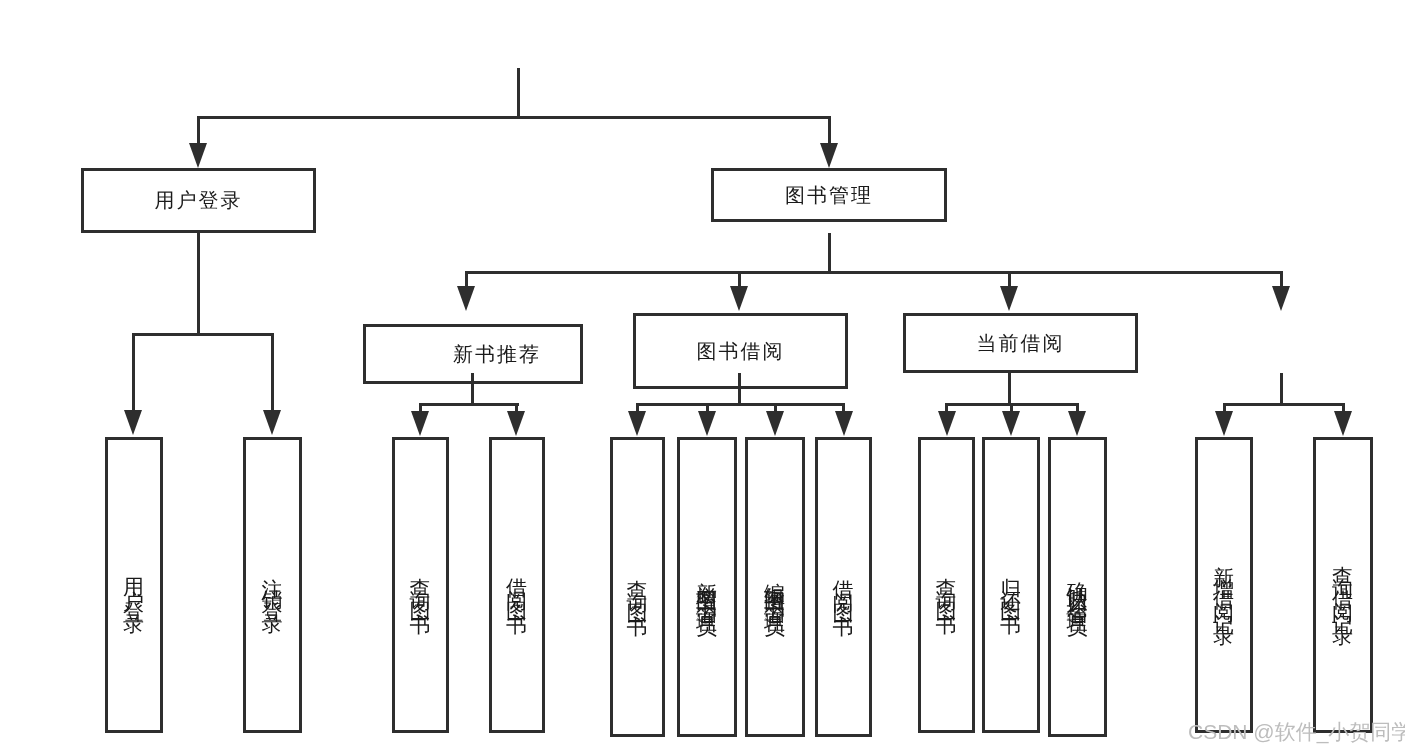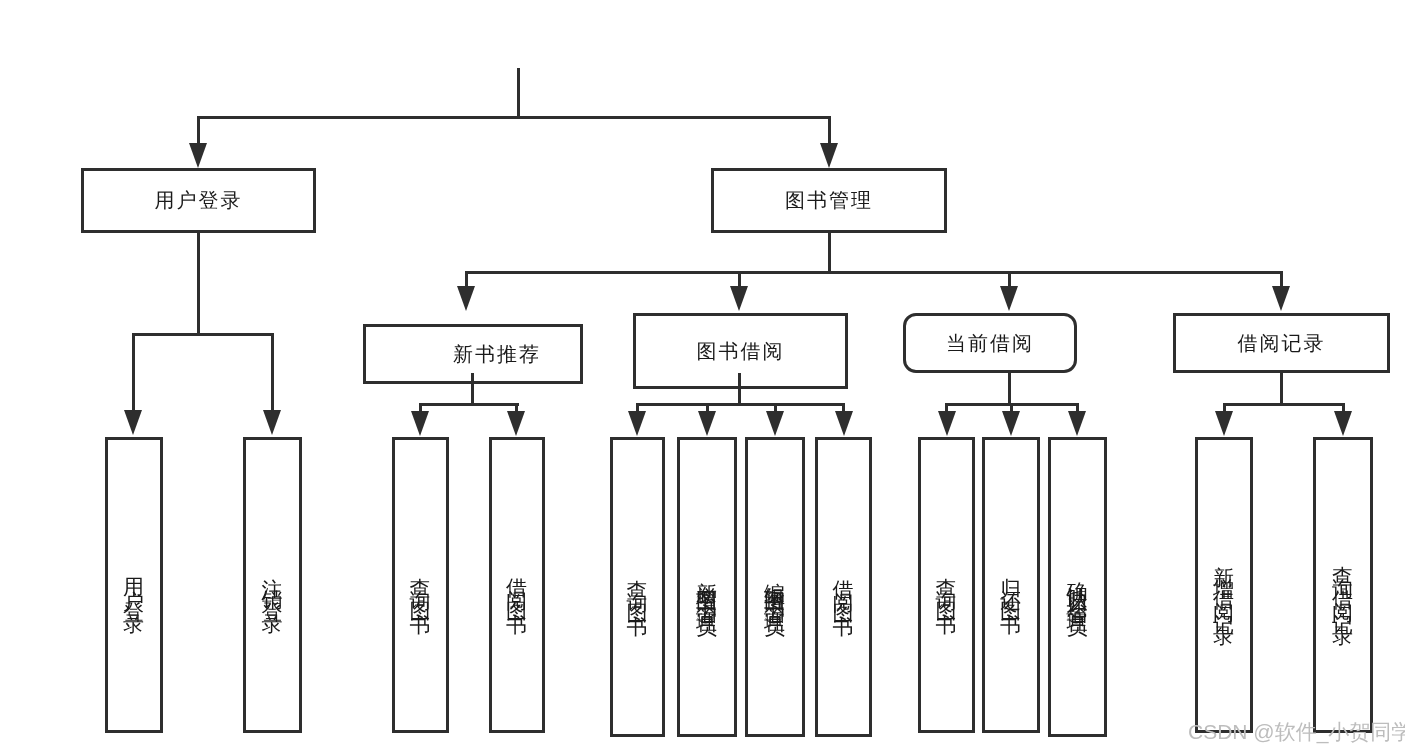--- a/index.html
+++ b/index.html
@@ -74,21 +74,21 @@
 
 
   <div class="v" style="left:517px; top:68px; height:50px;"></div>
   <div class="h" style="left:197px; top:116px; width:634px;"></div>
   <div class="v" style="left:197px; top:116px; height:29px;"></div>
   <div class="arw" style="left:189px; top:143px;"></div>
   <div class="v" style="left:828px; top:116px; height:29px;"></div>
   <div class="arw" style="left:820px; top:143px;"></div>
 
   <div class="node" style="left:81px; top:168px; width:235px; height:65px;">用户登录</div>
-  <div class="node" style="left:711px; top:168px; width:236px; height:65px;">图书管理</div>
+  <div class="node" style="left:711px; top:168px; width:236px; height:54px;">图书管理</div>
 
   <div class="v" style="left:197px; top:233px; height:103px;"></div>
   <div class="h" style="left:132px; top:333px; width:142px;"></div>
   <div class="v" style="left:132px; top:333px; height:79px;"></div>
   <div class="arw" style="left:124px; top:410px;"></div>
   <div class="v" style="left:271px; top:333px; height:79px;"></div>
   <div class="arw" style="left:263px; top:410px;"></div>
 
   <div class="v" style="left:828px; top:233px; height:41px;"></div>
   <div class="h" style="left:465px; top:271px; width:818px;"></div>
@@ -96,22 +96,21 @@
   <div class="arw" style="left:457px; top:286px;"></div>
   <div class="v" style="left:738px; top:271px; height:17px;"></div>
   <div class="arw" style="left:730px; top:286px;"></div>
   <div class="v" style="left:1008px; top:271px; height:17px;"></div>
   <div class="arw" style="left:1000px; top:286px;"></div>
   <div class="v" style="left:1280px; top:271px; height:17px;"></div>
   <div class="arw" style="left:1272px; top:286px;"></div>
 
   <div class="node" style="left:363px; top:324px; width:220px; height:60px;padding-left:48px;">新书推荐</div>
   <div class="node" style="left:633px; top:313px; width:215px; height:76px;">图书借阅</div>
-  <div class="node" style="left:903px; top:313px; width:174px; height:60px;border-radius:13px;">当前借阅</div>
-  <div class="node" style="left:1173px; top:313px; width:217px; height:60px;">借阅记录</div>
+  <div class="node" style="left:903px; top:313px; width:235px; height:60px;">当前借阅</div>
 
   <div class="v" style="left:471px; top:373px; height:33px;"></div>
   <div class="h" style="left:419px; top:403px; width:100px;"></div>
   <div class="v" style="left:419px; top:403px; height:10px;"></div>
   <div class="arw" style="left:411px; top:411px;"></div>
   <div class="v" style="left:515px; top:403px; height:10px;"></div>
   <div class="arw" style="left:507px; top:411px;"></div>
 
   <div class="v" style="left:738px; top:373px; height:33px;"></div>
   <div class="h" style="left:636px; top:403px; width:208px;"></div>

